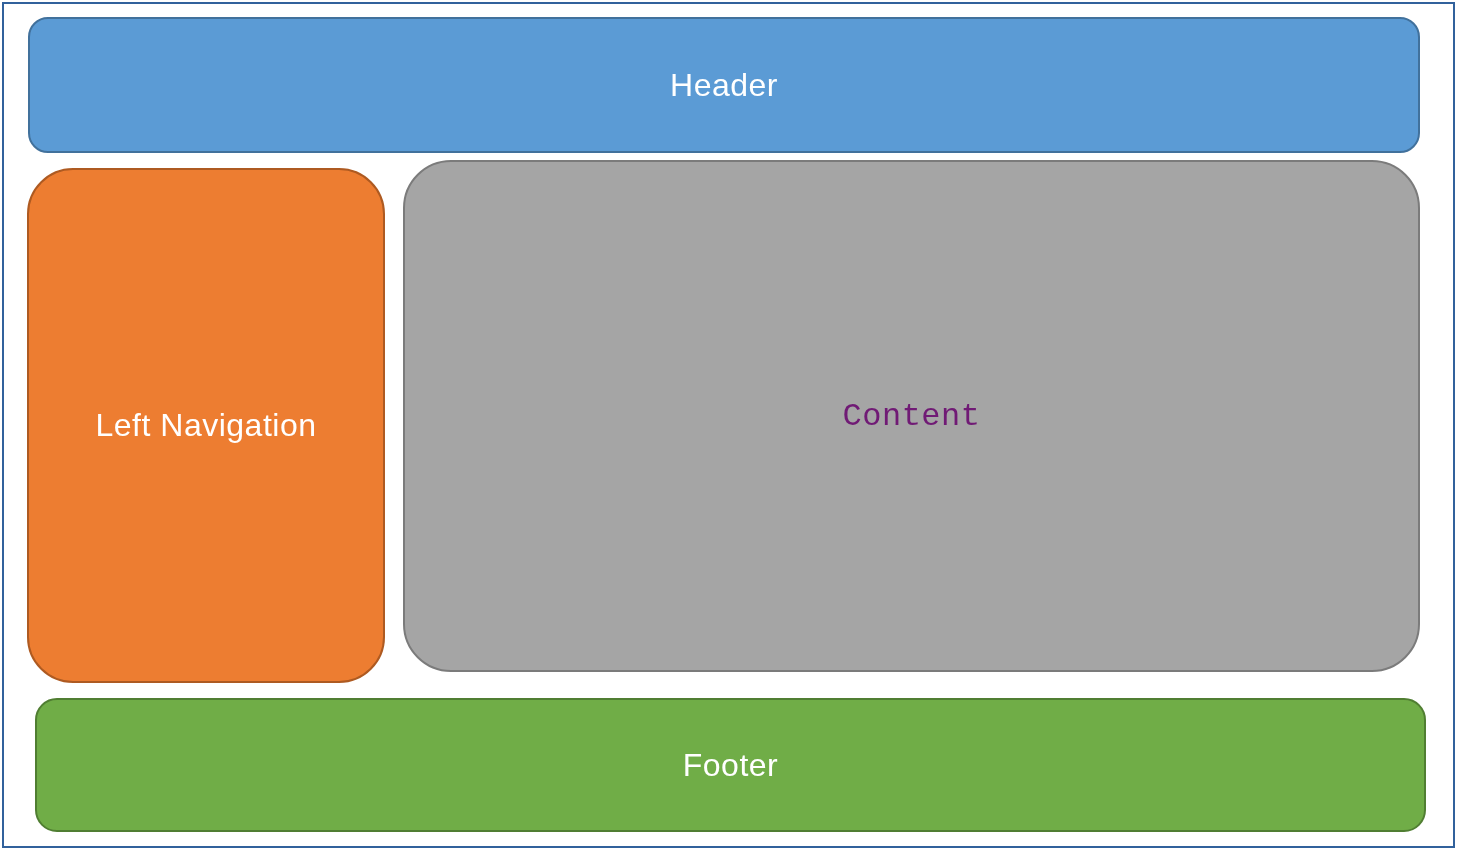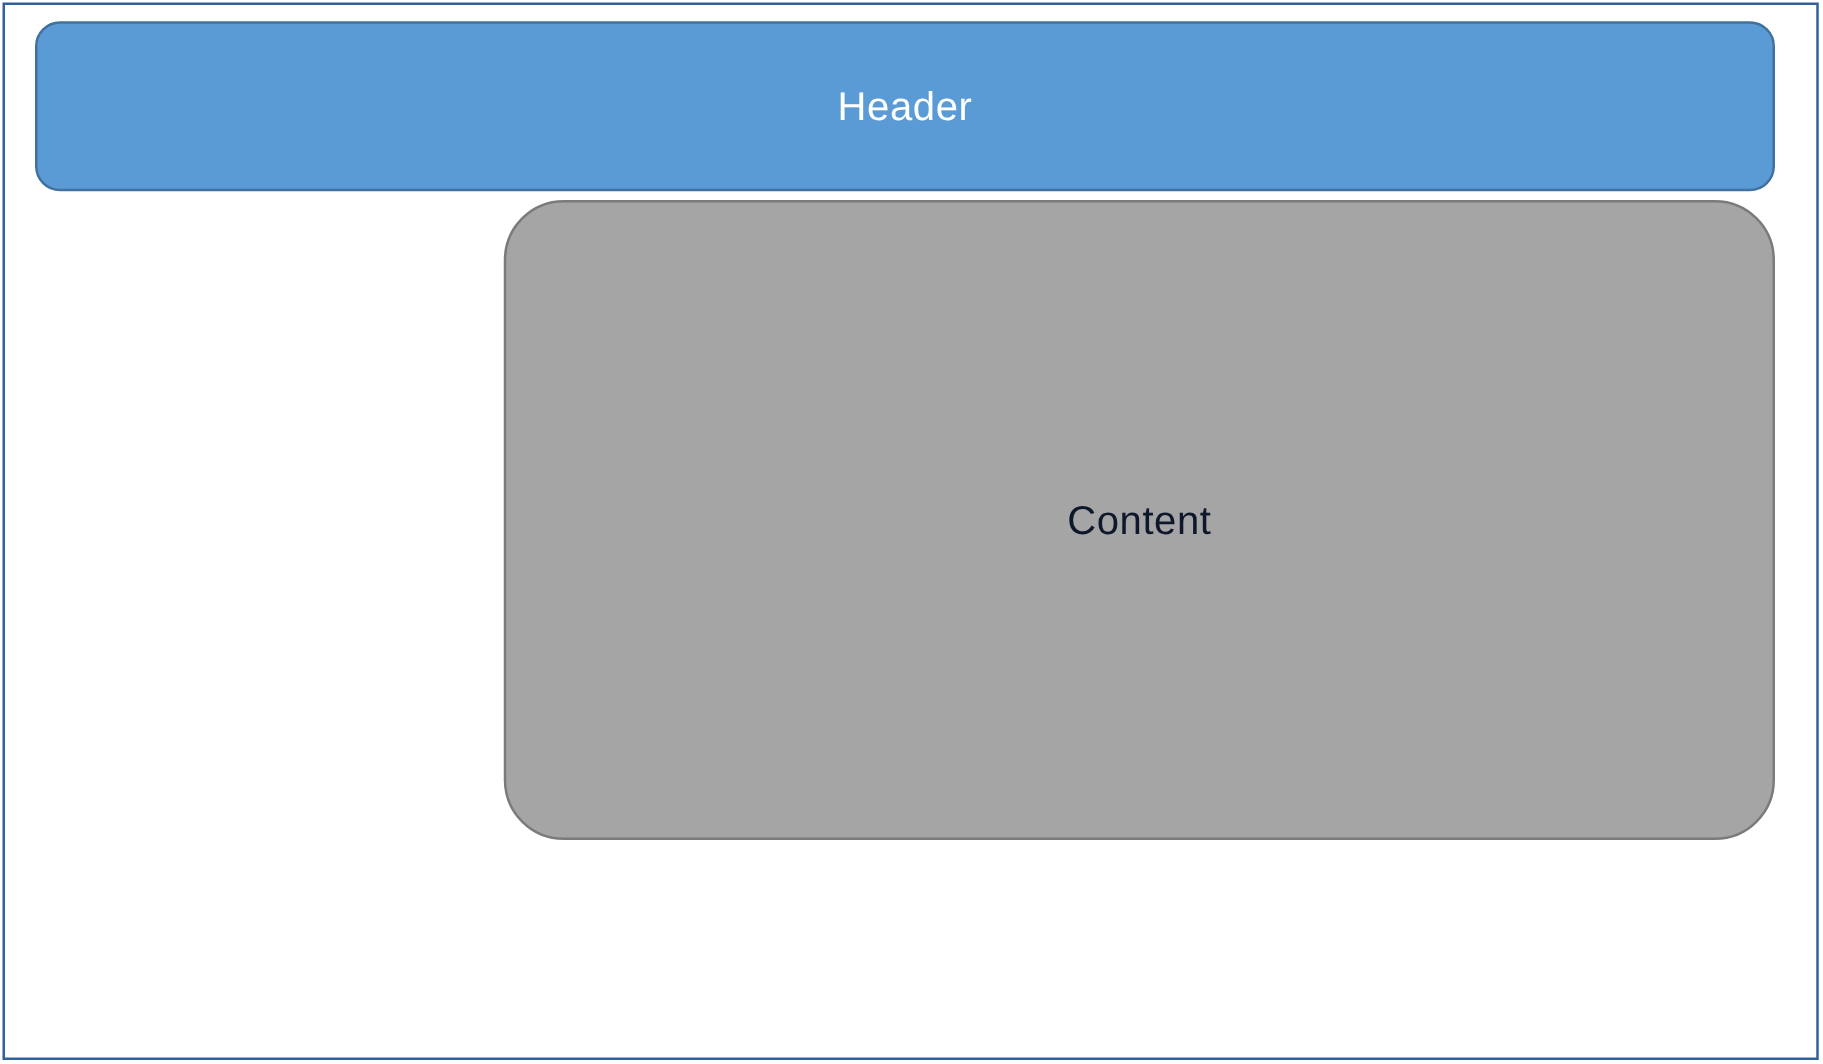--- a/index.html
+++ b/index.html
@@ -76,19 +76,25 @@
 <body>
 
 <div class="canvas" data-bind-css="background-color:canvas.background" style="background-color: rgb(255, 255, 255);">
 
   <div class="frame" data-bind-css="border-color:canvas.frame_border_color" style="border-color: rgb(49, 97, 156);"></div>
 
   <div class="region region-header" data-bind-css="background-color:regions.header.fill;border-color:regions.header.stroke" style="background-color: rgb(91, 155, 213); border-color: rgb(65, 113, 156);">
     <span class="region-label" data-bind="regions.header.label" data-bind-css="color:regions.header.text_color" style="color: rgb(255, 255, 255);">Header</span>
   </div>
 
+  <div class="region region-left-nav" data-bind-css="background-color:regions.left_nav.fill;border-color:regions.left_nav.stroke" style="background-color: rgb(237, 125, 49); border-color: rgb(174, 90, 33);">
+    <span class="region-label" data-bind="regions.left_nav.label" data-bind-css="color:regions.left_nav.text_color" style="color: rgb(255, 255, 255);">Left Navigation</span>
+  </div>
 
   <div class="region region-content" data-bind-css="background-color:regions.content.fill;border-color:regions.content.stroke" style="background-color: rgb(165, 165, 165); border-color: rgb(123, 123, 123);">
-    <span class="region-label" data-bind="regions.content.label" data-bind-css="color:regions.content.text_color" style="color: #0f172a;">Content</span>
+    <span class="region-label" data-bind="regions.content.label" data-bind-css="color:regions.content.text_color" style="color: #701a75; font-family: Liberation Mono, monospace;">Content</span>
   </div>
 
+  <div class="region region-footer" data-bind-css="background-color:regions.footer.fill;border-color:regions.footer.stroke" style="background-color: rgb(112, 173, 71); border-color: rgb(80, 126, 50);">
+    <span class="region-label" data-bind="regions.footer.label" data-bind-css="color:regions.footer.text_color" style="color: rgb(255, 255, 255);">Footer</span>
+  </div>
 
 </div>
 
 </body></html>

